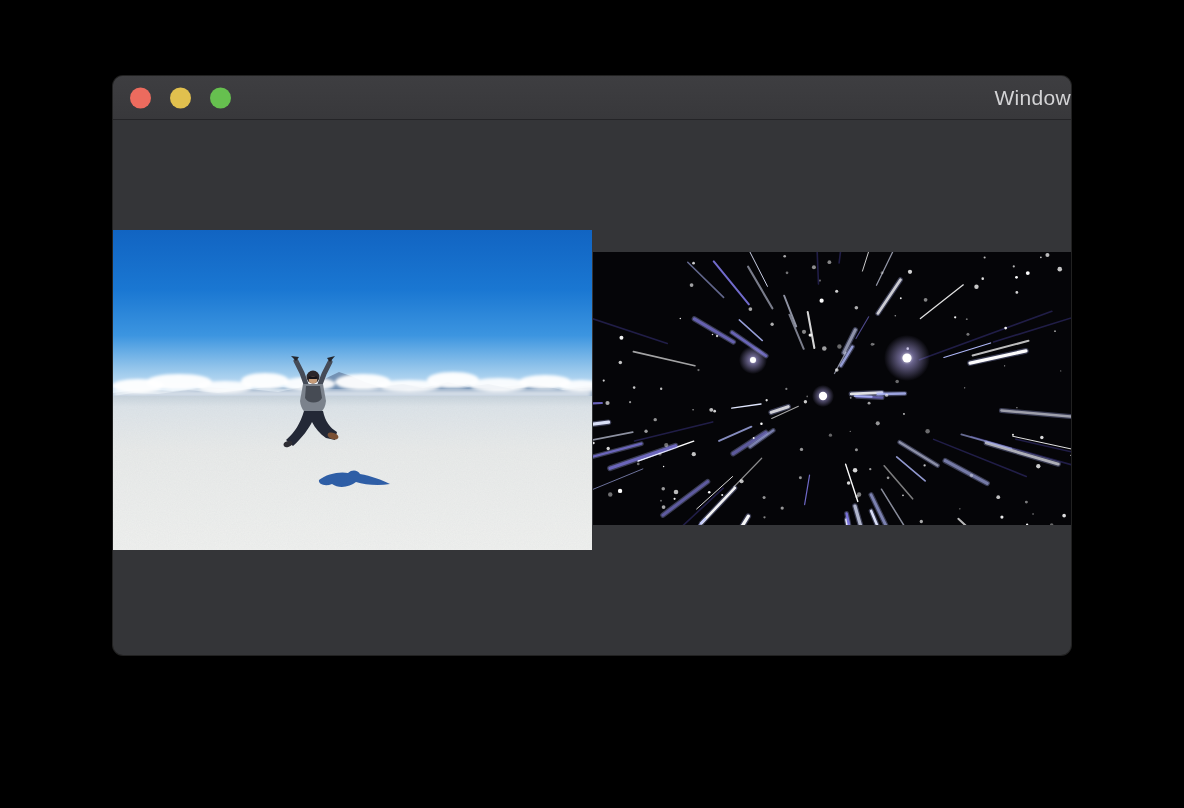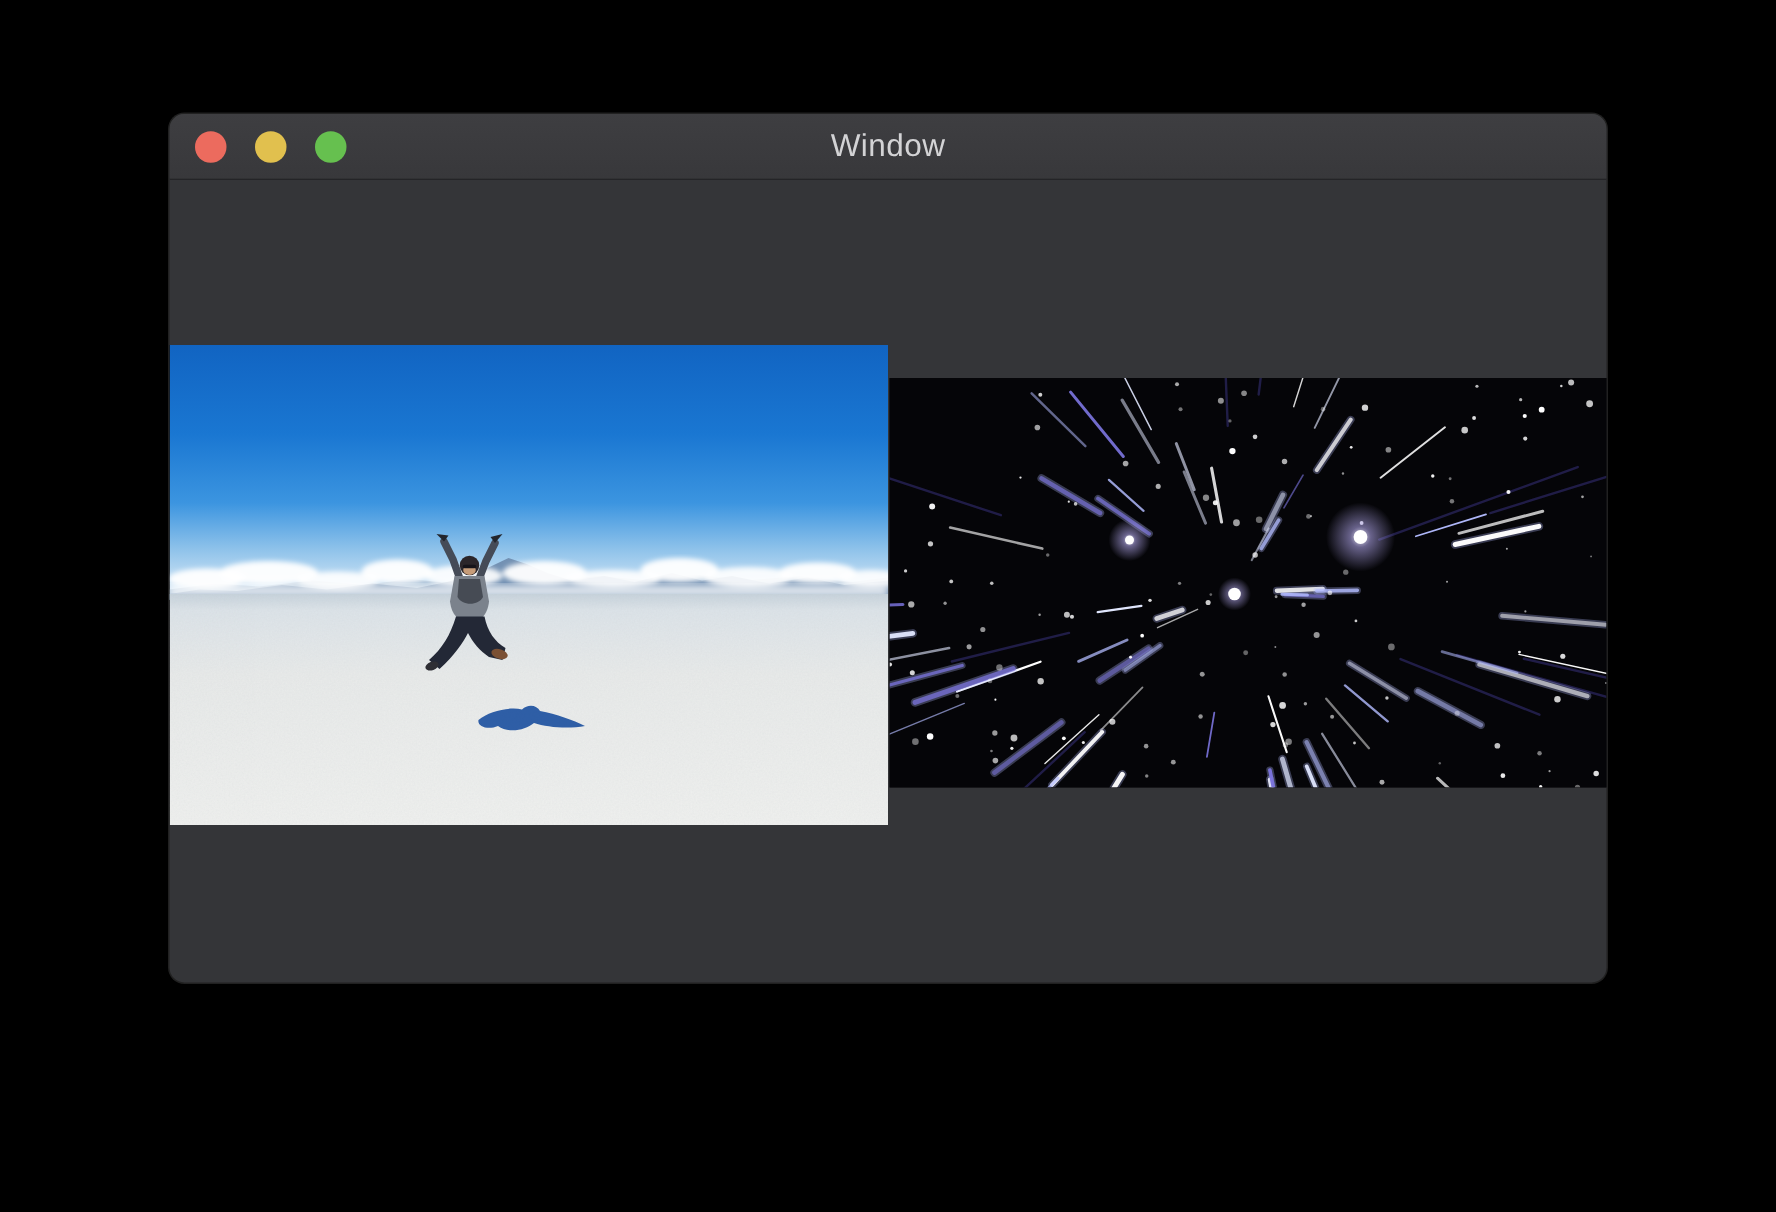--- a/index.html
+++ b/index.html
@@ -12,21 +12,21 @@
   .window{
     position:absolute;left:113px;top:76px;width:958px;height:579px;
     background:#343538;border-radius:10px;
     box-shadow:0 0 0 1px rgba(255,255,255,0.13), 0 22px 50px rgba(0,0,0,0.85);
   }
   .titlebar{
     position:relative;height:43px;
     background:linear-gradient(#3e3e41,#38383b);
     border-bottom:1px solid #242427;
     border-radius:10px 10px 0 0;
-    display:flex;align-items:center;justify-content:center;
+    display:flex;align-items:center;justify-content:flex-end;
   }
   .traffic{
     position:absolute;left:17px;top:50%;transform:translateY(-50%);
     display:flex;gap:19px;
   }
   .light{width:21px;height:21px;border-radius:50%;background:#555;}
   .title{
     color:#d3d3d5;font-size:21px;letter-spacing:.3px;
     user-select:none;
   }

